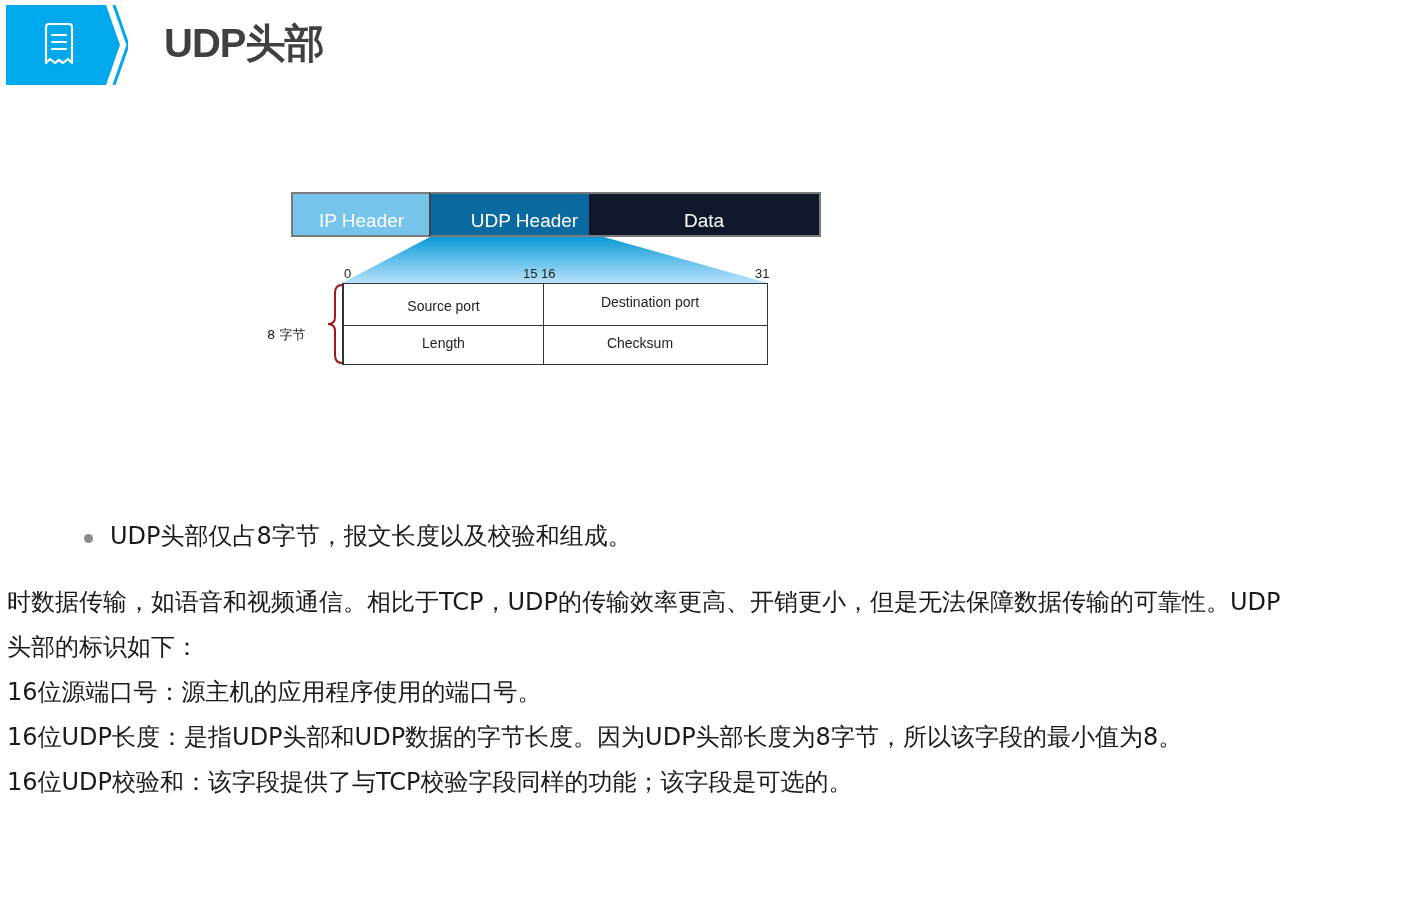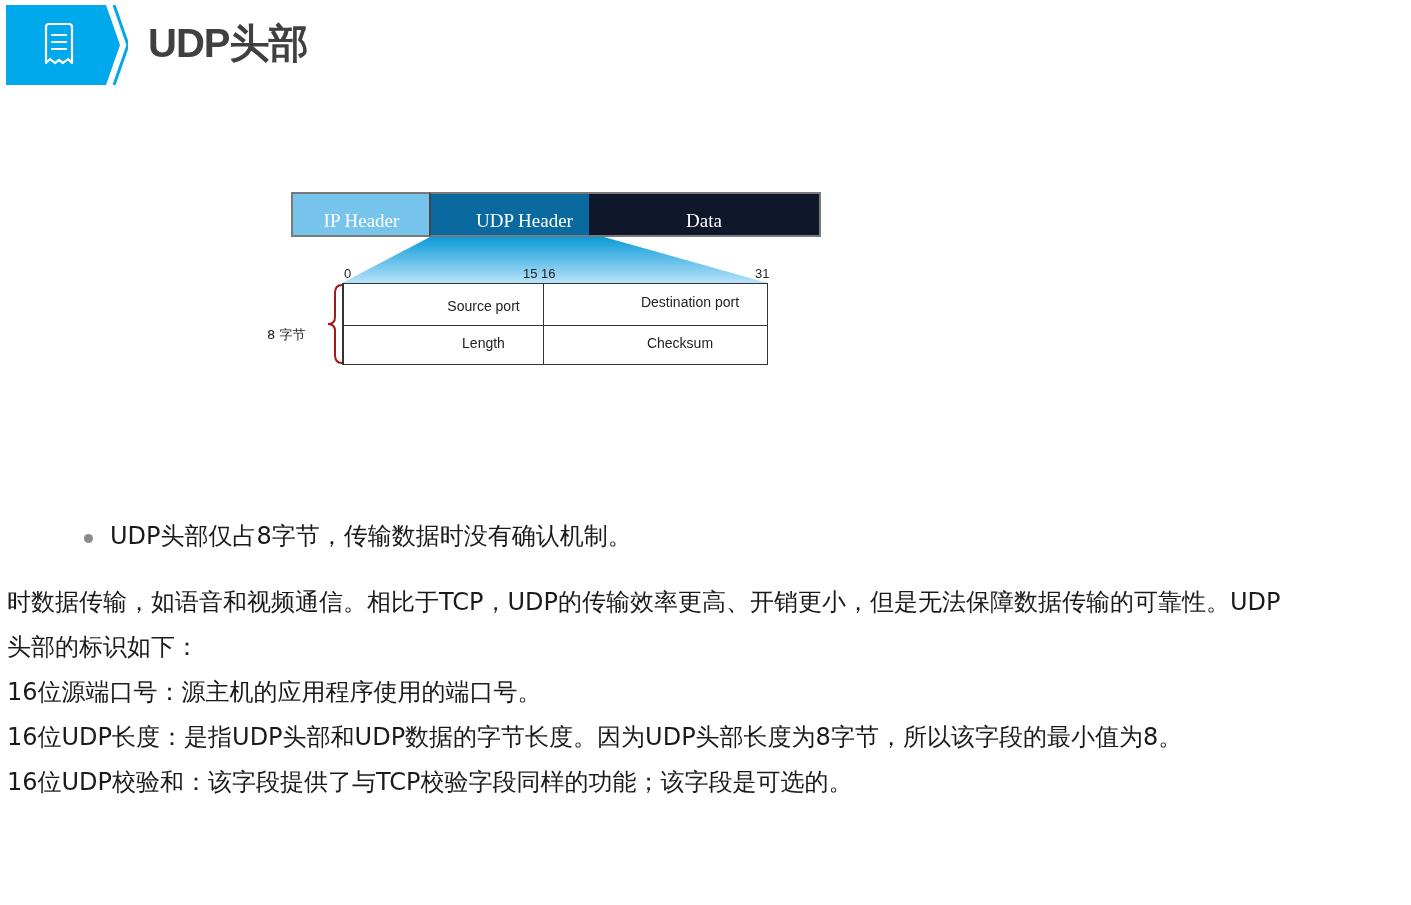--- a/index.html
+++ b/index.html
@@ -2,42 +2,41 @@
 <html><head>
 <meta charset="utf-8">
 <style>
   html, body { margin: 0; padding: 0; }
   body {
     width: 1411px; height: 905px; background: #ffffff; position: relative;
     overflow: hidden; font-family: "DejaVu Sans", "Liberation Sans", sans-serif; color: #1a1a1a;
   }
   .title-badge { position: absolute; left: 6px; top: 5px; width: 122px; height: 80px; }
   .title-text {
-    position: absolute; left: 148px; top: 16px; font-size: 40px; font-weight: bold;
+    position: absolute; left: 164px; top: 16px; font-size: 40px; font-weight: bold;
     color: #404040; letter-spacing: -1px; font-family: "Liberation Sans", "DejaVu Sans", sans-serif;
   }
   .diagram { position: absolute; left: 0; top: 0; width: 1411px; height: 480px; }
   .seg {
     position: absolute; top: 192px; height: 45px; box-sizing: border-box;
     border: 2px solid #7a7a7a; color: #ffffff; font-size: 19px;
     display: flex; align-items: center; justify-content: center; padding-top: 12px;
-    font-family: Liberation Serif, serif;
+    font-family: Liberation Sans, sans-serif;
   }
   .seg-ip { left: 291px; width: 139px; background: #76c3ec; border-right: none; }
   .seg-udp { left: 429px; width: 176px; background: #0a6aa0; border-left: 2px solid #444; border-right: 2px solid #444; padding-left: 15px; }
   .seg-data { left: 589px; width: 232px; background: #0f172a; border-left: none; }
   .bit { position: absolute; top: 266px; font-size: 13px; color: #222; font-family: "Liberation Sans", sans-serif; }
   .hdr-table {
     position: absolute; left: 342px; top: 283px; width: 426px; height: 82px;
     border: 1.5px solid #333; box-sizing: border-box; border-left: 2px solid #333;
   }
   .hdr-cell {
     position: absolute; font-size: 14px; color: #222; font-family: "Liberation Sans", sans-serif;
     text-align: center;
-    padding-left: 40px;
   }
   .hline { position: absolute; left: 0; right: 0; top: 41px; border-top: 1.5px solid #333; }
   .vline { position: absolute; left: 199px; top: 0; bottom: 0; border-left: 1.5px solid #333; }
   .bytes-label { position: absolute; left: 267px; top: 326px; font-size: 13px; color: #222; }
   .brace { position: absolute; left: 324px; top: 283px; }
   .bullet {
     position: absolute; left: 84px; top: 520px; font-size: 24px; color: #1a1a1a;
     display: flex; align-items: center;
   }
   .bullet-dot { width: 9px; height: 9px; border-radius: 50%; background: #8a8a8a; margin-right: 17px; margin-top: 4px; }
@@ -88,21 +87,21 @@
     <div class="vline"></div>
     <div class="hdr-cell" style="left:0;width:199px;top:14px">Source port</div>
     <div class="hdr-cell" style="left:200px;width:212px;top:10px">Destination port</div>
     <div class="hdr-cell" style="left:0;width:199px;top:51px">Length</div>
     <div class="hdr-cell" style="left:200px;width:192px;top:51px">Checksum</div>
   </div>
 </div>
 
 <div class="bullet">
   <span class="bullet-dot"></span>
-  <span>UDP头部仅占8字节，传输数据时没有确认机制。</span>
+  <span>UDP头部仅占8字节，报文长度以及校验和组成。</span>
 </div>
 
 <div class="para">
   <p>时数据传输，如语音和视频通信。相比于TCP，UDP的传输效率更高、开销更小，但是无法保障数据传输的可靠性。UDP</p>
   <p>头部的标识如下：</p>
   <p>16位源端口号：源主机的应用程序使用的端口号。</p>
   <p>16位UDP长度：是指UDP头部和UDP数据的字节长度。因为UDP头部长度为8字节，所以该字段的最小值为8。</p>
   <p>16位UDP校验和：该字段提供了与TCP校验字段同样的功能；该字段是可选的。</p>
 </div>
 

